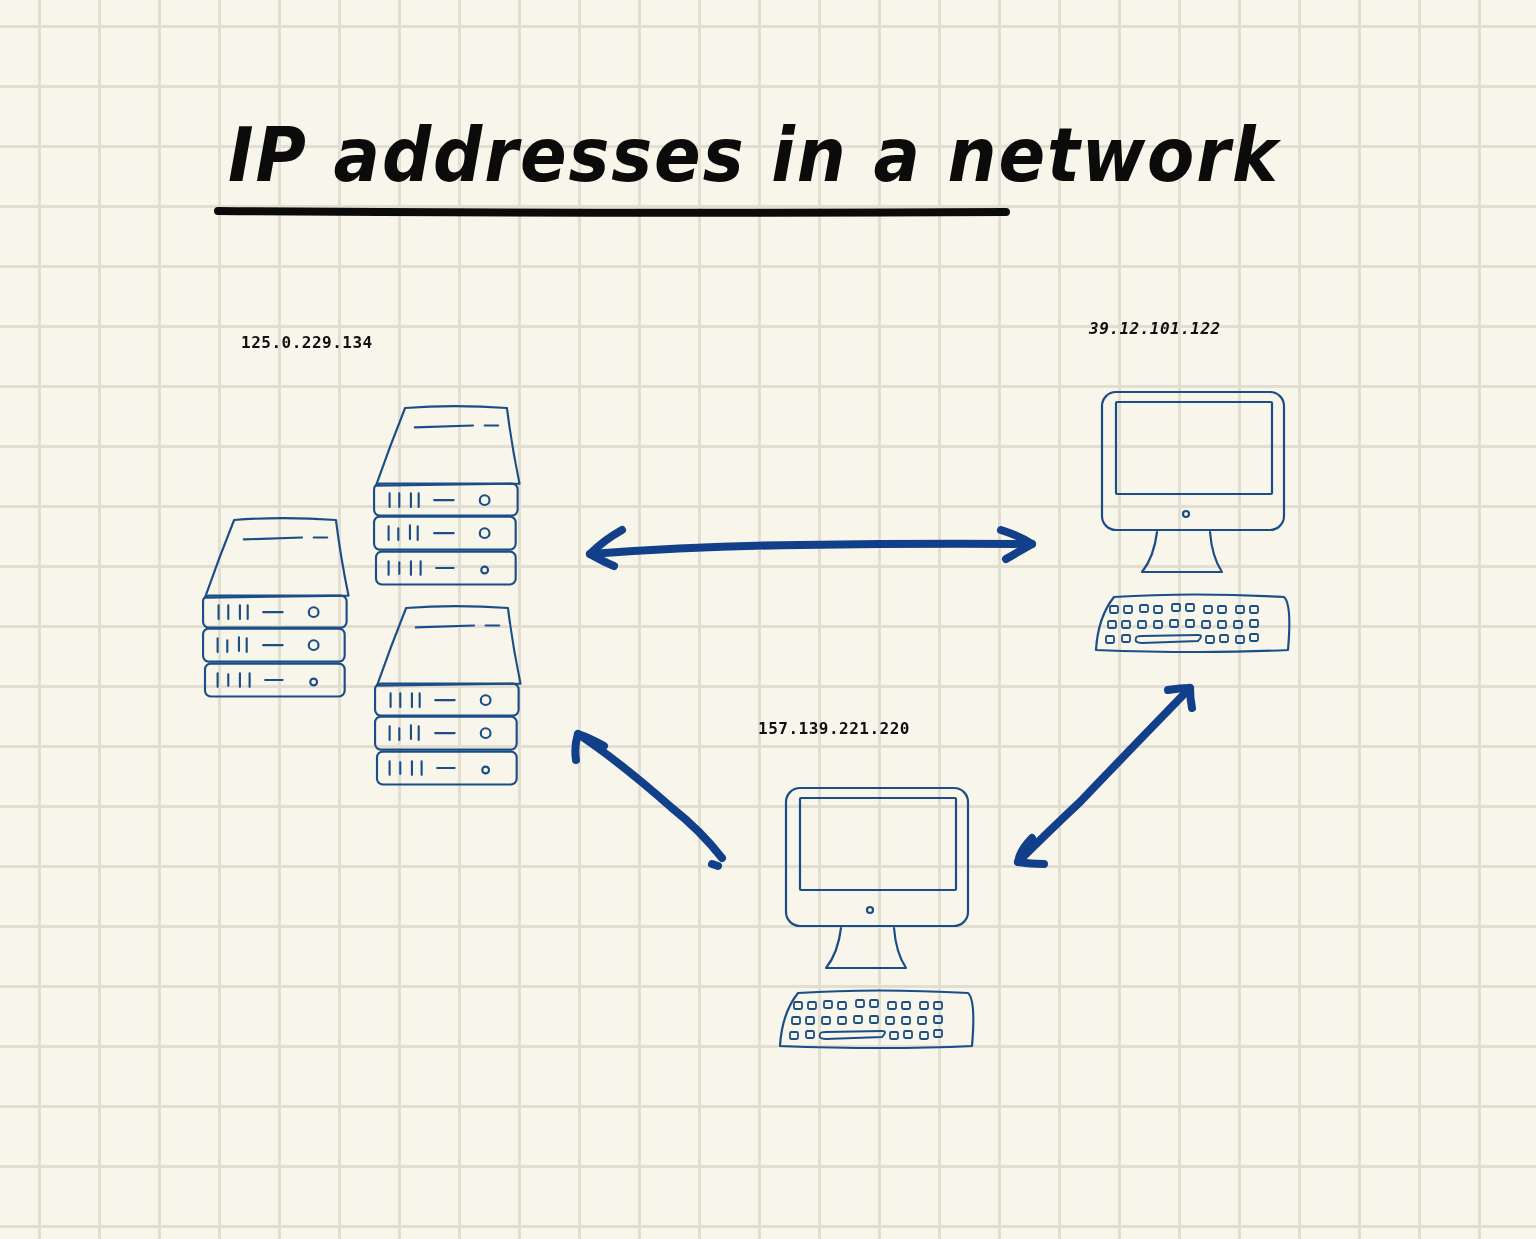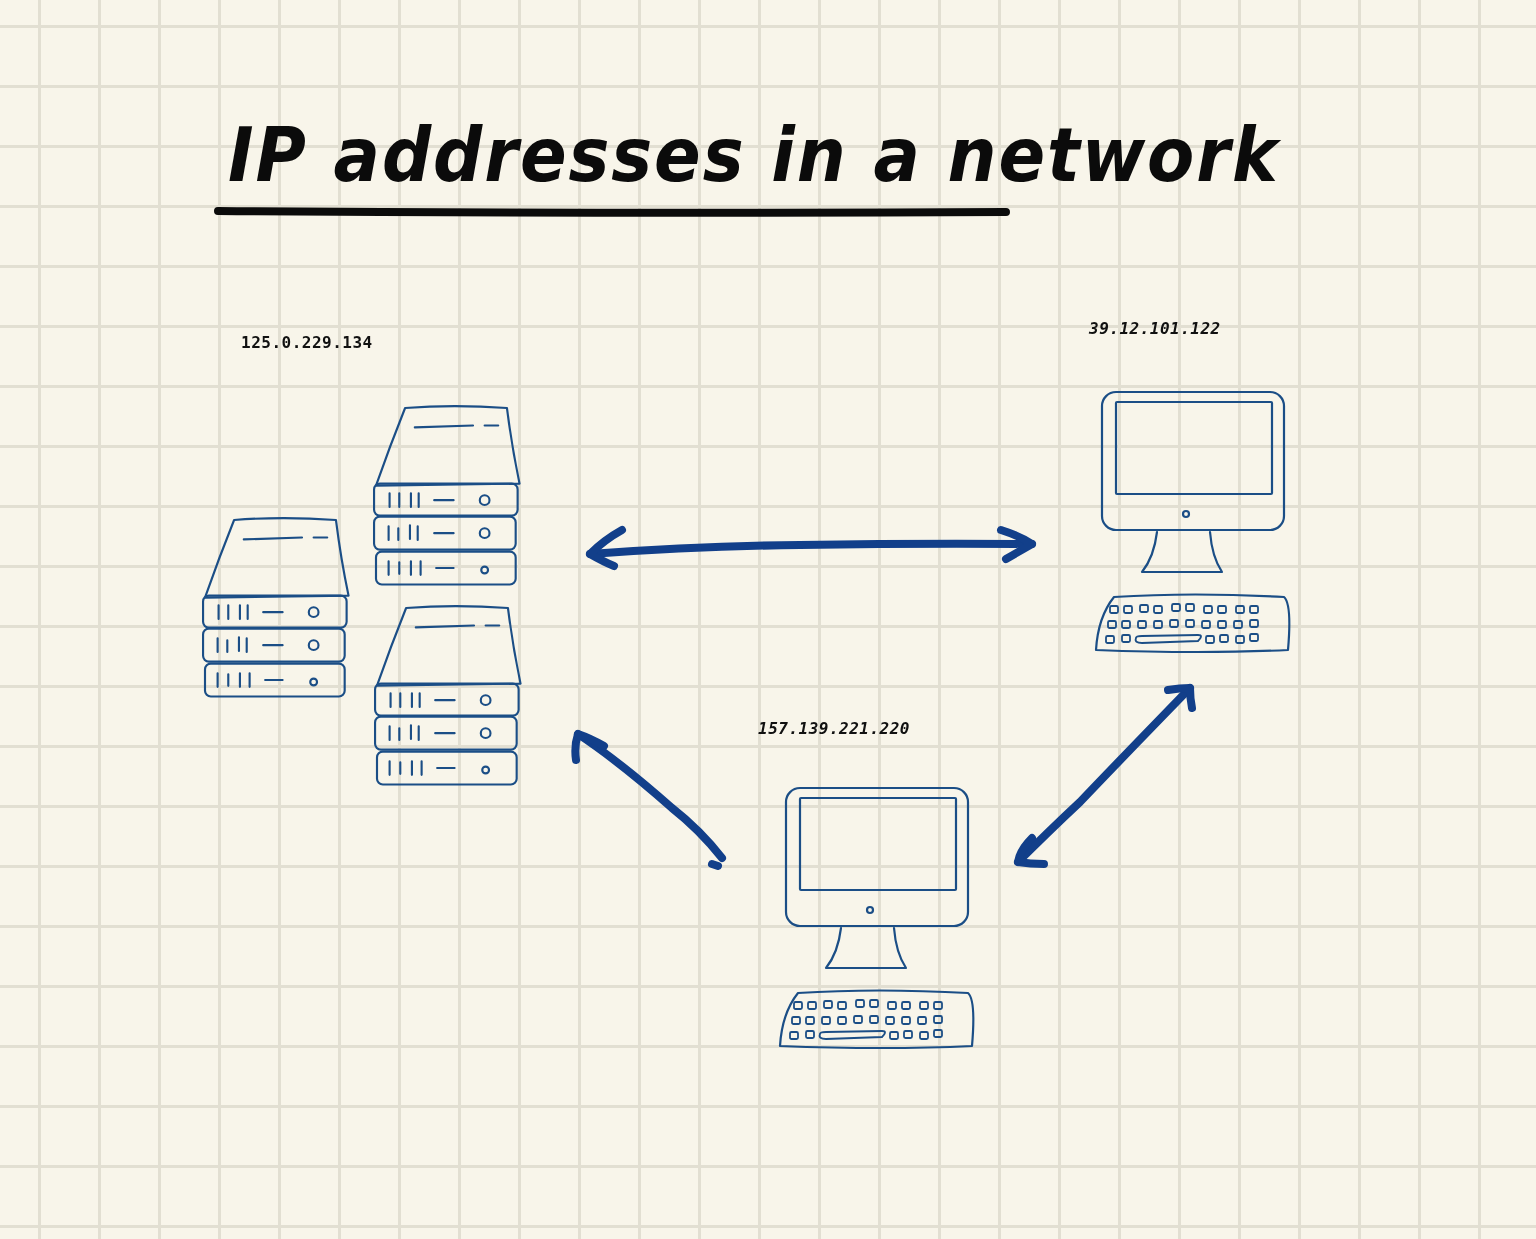--- a/index.html
+++ b/index.html
@@ -32,21 +32,21 @@
     svg .ink { fill: none; stroke: #1b4e86; stroke-width: 2.2; stroke-linecap: round; stroke-linejoin: round; }
     svg .arrow { fill: none; stroke: #123f8a; stroke-width: 8; stroke-linecap: round; stroke-linejoin: round; }
   </style>
 </head>
 <body>
 
 <div class="title">IP addresses in a network</div>
 
 <div class="ip" style="left:241px; top:333px;">125.0.229.134</div>
 <div class="ip" style="left:1089px; top:319px;font-style:italic;">39.12.101.122</div>
-<div class="ip" style="left:758px; top:719px;font-style:italic;">157.139.221.220</div>
+<div class="ip" style="left:758px; top:719px;">157.139.221.220</div>
 
 <svg class="canvas" viewBox="0 0 1536 1239" xmlns="http://www.w3.org/2000/svg">
   <defs>
     <g id="server-stack">
 
       <path class="ink" d="M30 0 Q 80 -4 135 0 Q 140 40 148 78 L 0 80 Q 14 40 30 0 Z"></path>
       <path class="ink" d="M40 20 L 100 18 M 112 18 L 126 18"></path>
 
       <rect class="ink" x="-2" y="78" width="148" height="33" rx="6"></rect>
       <path class="ink" d="M14 88 v14 M24 88 v14 M36 88 v14 M44 88 v14 M60 95 h20"></path>

